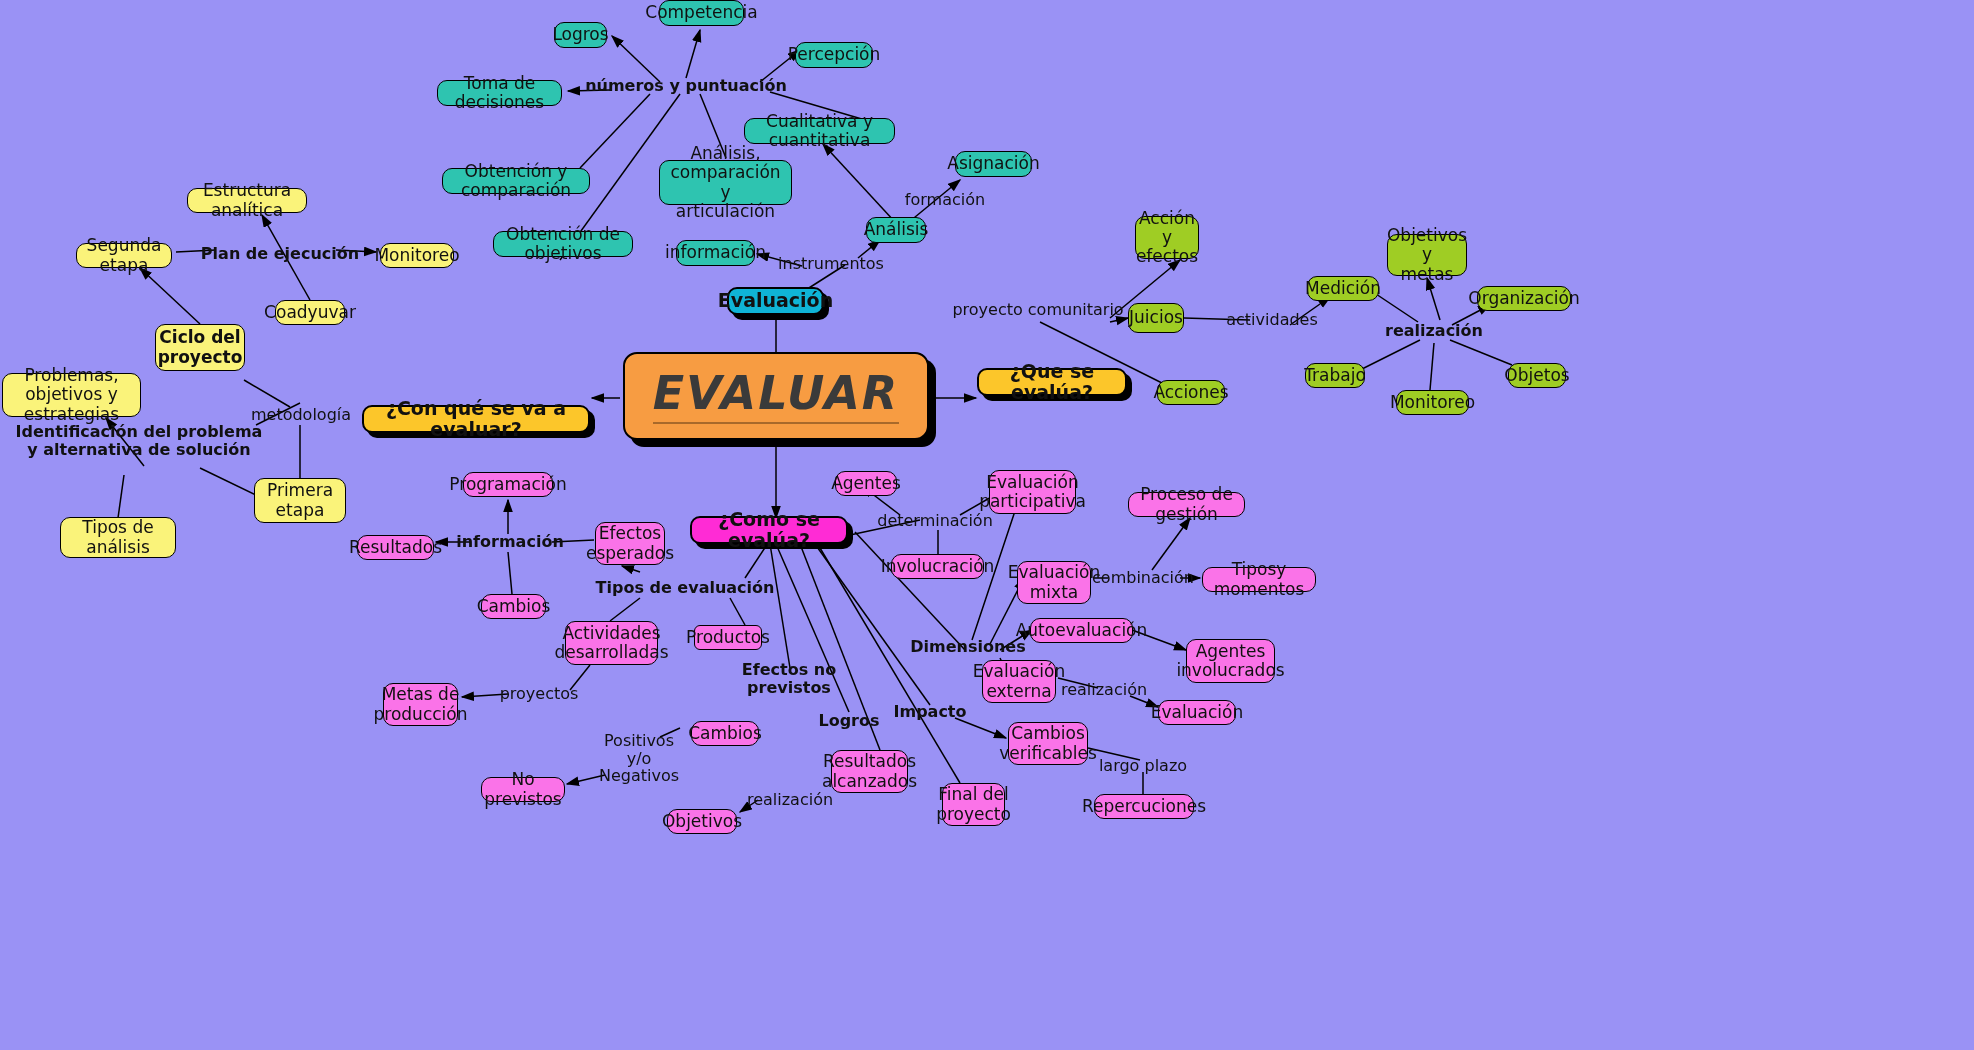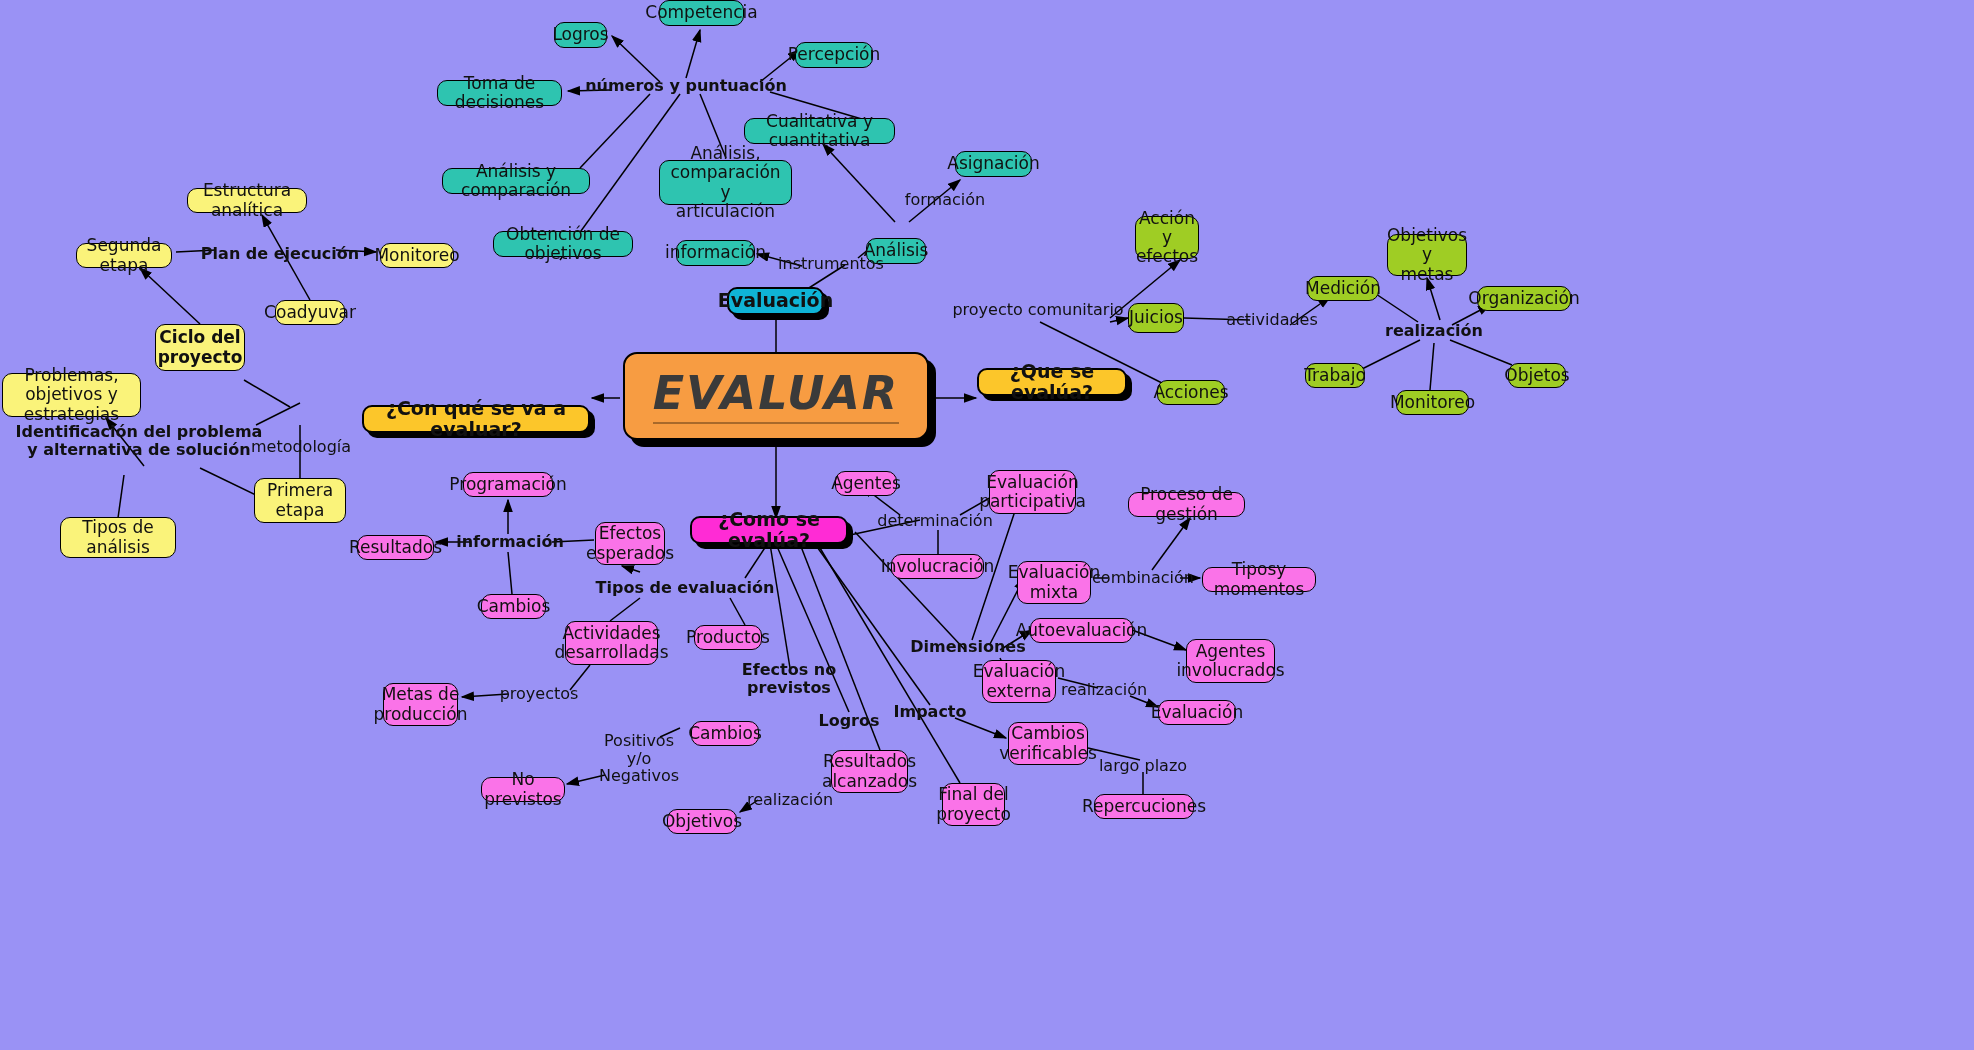--- a/index.html
+++ b/index.html
@@ -162,24 +162,24 @@
         <line x1="1143" y1="772" x2="1143" y2="794" stroke="#000" stroke-width="1.5"></line>
       </g>
   </svg>
   <div id="node-layer">
       <div class="node n-teal" style="left: 659px; top: 0px; width: 85px; height: 26px;"><span>Competencia</span></div>
       <div class="node n-teal" style="left: 554px; top: 22px; width: 53px; height: 26px;"><span>Logros</span></div>
       <div class="node n-teal" style="left: 795px; top: 42px; width: 78px; height: 26px;"><span>Percepción</span></div>
       <div class="node n-teal" style="left: 437px; top: 80px; width: 125px; height: 26px;"><span>Toma de decisiones</span></div>
       <div class="node n-teal" style="left: 744px; top: 118px; width: 151px; height: 26px;"><span>Cualitativa y cuantitativa</span></div>
       <div class="node n-teal" style="left: 955px; top: 151px; width: 77px; height: 26px;"><span>Asignación</span></div>
-      <div class="node n-teal" style="left: 442px; top: 168px; width: 148px; height: 26px;"><span>Análisis y comparación</span></div>
+      <div class="node n-teal" style="left: 442px; top: 168px; width: 148px; height: 26px;"><span>Obtención y comparación</span></div>
       <div class="node n-teal" style="left: 659px; top: 160px; width: 133px; height: 45px;"><span>Análisis, comparación
 y articulación</span></div>
-      <div class="node n-teal" style="left: 866px; top: 217px; width: 60px; height: 26px; margin-top: 21px;"><span>Análisis</span></div>
+      <div class="node n-teal" style="left: 866px; top: 217px; width: 60px; height: 26px;"><span>Análisis</span></div>
       <div class="node n-teal" style="left: 493px; top: 231px; width: 140px; height: 26px;"><span>Obtención de objetivos</span></div>
       <div class="node n-teal" style="left: 676px; top: 240px; width: 79px; height: 26px;"><span>información</span></div>
       <div class="node n-yellow" style="left: 187px; top: 188px; width: 120px; height: 25px;"><span>Estructura analítica</span></div>
       <div class="node n-yellow" style="left: 76px; top: 243px; width: 96px; height: 25px;"><span>Segunda etapa</span></div>
       <div class="node n-yellow" style="left: 380px; top: 243px; width: 74px; height: 25px;"><span>Monitoreo</span></div>
       <div class="node n-yellow" style="left: 275px; top: 300px; width: 70px; height: 25px;"><span>Coadyuvar</span></div>
       <div class="node n-yellow" style="left: 155px; top: 324px; width: 90px; height: 47px; font-weight: bold;"><span>Ciclo del
 proyecto</span></div>
       <div class="node n-yellow" style="left: 2px; top: 373px; width: 139px; height: 44px;"><span>Problemas, objetivos y
 estrategias</span></div>
@@ -196,21 +196,21 @@
       <div class="node n-green" style="left: 1305px; top: 363px; width: 60px; height: 25px;"><span>Trabajo</span></div>
       <div class="node n-green" style="left: 1508px; top: 363px; width: 58px; height: 25px;"><span>Objetos</span></div>
       <div class="node n-green" style="left: 1396px; top: 390px; width: 73px; height: 25px;"><span>Monitoreo</span></div>
       <div class="node n-pink" style="left: 463px; top: 472px; width: 90px; height: 25px;"><span>Programación</span></div>
       <div class="node n-pink" style="left: 357px; top: 535px; width: 77px; height: 25px;"><span>Resultados</span></div>
       <div class="node n-pink" style="left: 595px; top: 522px; width: 70px; height: 43px;"><span>Efectos
 esperados</span></div>
       <div class="node n-pink" style="left: 481px; top: 594px; width: 65px; height: 25px;"><span>Cambios</span></div>
       <div class="node n-pink" style="left: 565px; top: 621px; width: 93px; height: 44px;"><span>Actividades
 desarrolladas</span></div>
-      <div class="node n-pink" style="left: 694px; top: 625px; width: 68px; height: 25px;"><span>Productos</span></div>
+      <div class="node n-pink" style="left: 694px; top: 625px; width: 68px; height: 25px; border-radius: 6px;"><span>Productos</span></div>
       <div class="node n-pink" style="left: 383px; top: 683px; width: 75px; height: 43px;"><span>Metas de
 producción</span></div>
       <div class="node n-pink" style="left: 691px; top: 721px; width: 68px; height: 25px;"><span>Cambios</span></div>
       <div class="node n-pink" style="left: 481px; top: 777px; width: 84px; height: 25px;"><span>No previstos</span></div>
       <div class="node n-pink" style="left: 667px; top: 809px; width: 70px; height: 25px;"><span>Objetivos</span></div>
       <div class="node n-pink" style="left: 831px; top: 750px; width: 77px; height: 43px;"><span>Resultados
 alcanzados</span></div>
       <div class="node n-pink" style="left: 942px; top: 783px; width: 63px; height: 43px;"><span>Final del
 proyecto</span></div>
       <div class="node n-pink" style="left: 835px; top: 471px; width: 62px; height: 25px;"><span>Agentes</span></div>
@@ -250,21 +250,21 @@
 
   <div class="node n-qpink" style="left:690px; top:516px; width:158px; height:28px;">
     <span>¿Como se evalúa?</span>
   </div>
 
   <div id="label-layer">
       <div class="elabel bold" style="left: 686px; top: 86px;">números y puntuación</div>
       <div class="elabel" style="left: 945px; top: 200px;">formación</div>
       <div class="elabel" style="left: 831px; top: 264px;">instrumentos</div>
       <div class="elabel bold" style="left: 280px; top: 254px;">Plan de ejecución</div>
-      <div class="elabel" style="left: 301px; top: 415px; margin-top: 32px;">metodología</div>
+      <div class="elabel" style="left: 301px; top: 415px;">metodología</div>
       <div class="elabel bold" style="left: 139px; top: 441px;">Identificación del problema
 y alternativa de solución</div>
       <div class="elabel" style="left: 1038px; top: 310px;">proyecto comunitario</div>
       <div class="elabel" style="left: 1272px; top: 320px;">actividades</div>
       <div class="elabel bold" style="left: 1434px; top: 331px;">realización</div>
       <div class="elabel bold" style="left: 510px; top: 542px;">información</div>
       <div class="elabel bold" style="left: 685px; top: 588px;">Tipos de evaluación</div>
       <div class="elabel" style="left: 539px; top: 694px;">proyectos</div>
       <div class="elabel" style="left: 639px; top: 758px;">Positivos
 y/o

